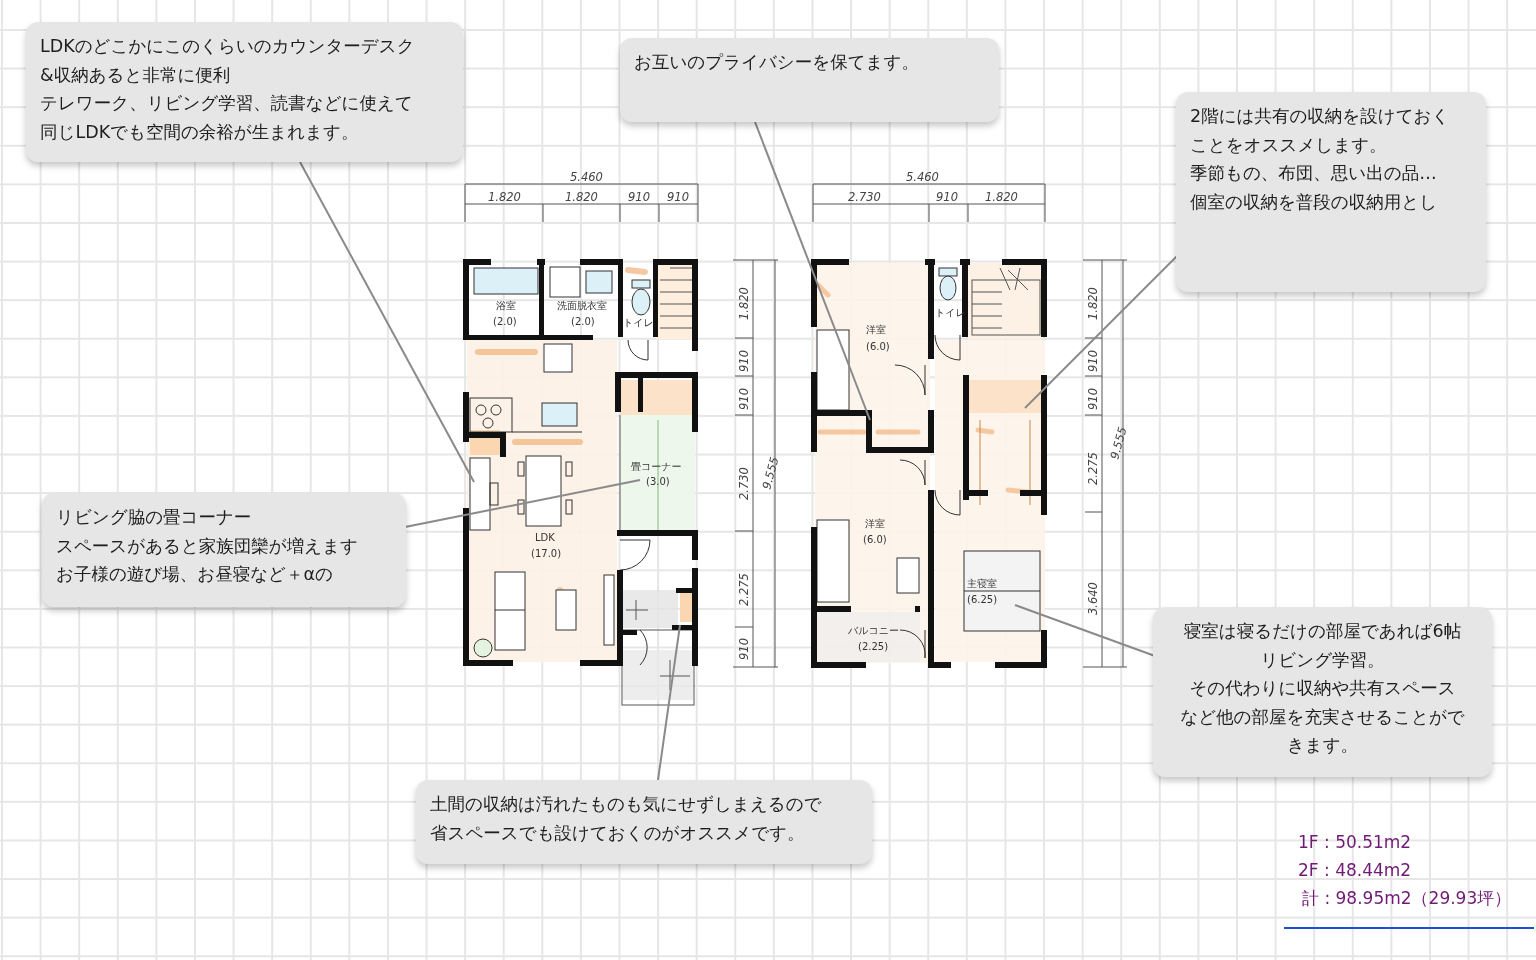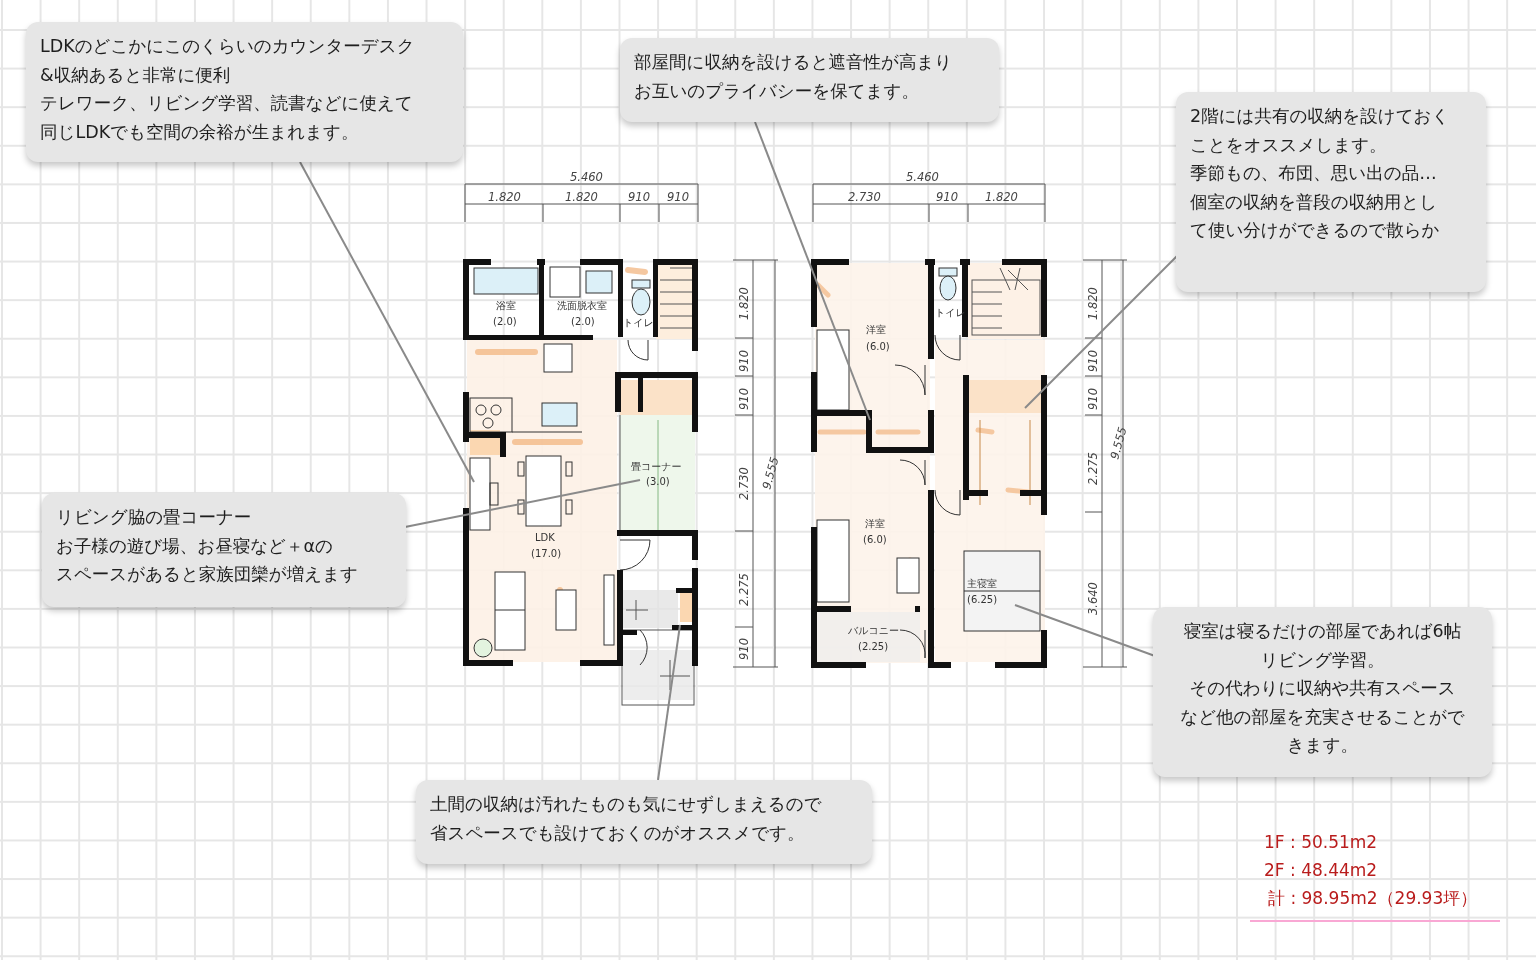--- a/index.html
+++ b/index.html
@@ -17,23 +17,23 @@
   .note{
     position:absolute;background:#e6e6e6;border-radius:12px;
     box-shadow:0 4px 6px rgba(0,0,0,0.22);
     font-size:17.5px;line-height:28.5px;color:#1e1e1e;
     padding:10px 14px 12px 14px;box-sizing:border-box;
     white-space:nowrap;z-index:5;
   }
   .note div{display:block;}
   svg.plan{position:absolute;left:0;top:0;z-index:2;}
   .leaders{position:absolute;left:0;top:0;z-index:3;pointer-events:none;}
-  .area-summary{position:absolute;left:1250px;top:828px;z-index:4;font-size:17px;line-height:28px;color:#b91c1c;}
+  .area-summary{position:absolute;left:1284px;top:828px;z-index:4;font-size:17px;line-height:28px;color:#701a75;}
   .area-summary div{padding-left:14px;}
-  .area-summary .total{padding-left:18px;border-bottom:2px solid #f9a8d4;padding-bottom:8px;width:232px;}
+  .area-summary .total{padding-left:18px;border-bottom:2px solid #1d4ed8;padding-bottom:15px;width:232px;}
   .lbl{font-family:"DejaVu Sans","Liberation Sans",sans-serif;font-size:10px;fill:#333;}
   .dim{font-family:"DejaVu Sans","Liberation Sans",sans-serif;font-size:11.5px;fill:#444;font-style:italic;}
 </style>
 </head>
 <body>
 
 <svg class="plan" width="1536" height="960" viewBox="0 0 1536 960">
 
   <g>
 
@@ -317,36 +317,34 @@
 </svg>
 
 <div class="note" style="left:26px;top:22px;width:437px;height:140px;">
   <div>LDKのどこかにこのくらいのカウンターデスク</div>
   <div>&amp;収納あると非常に便利</div>
   <div>テレワーク、リビング学習、読書などに使えて</div>
   <div>同じLDKでも空間の余裕が生まれます。</div>
 </div>
 
 <div class="note" style="left:620px;top:38px;width:379px;height:84px;">
-  <div>部屋間に収納を設けると遮音性が高まり</div>
   <div>お互いのプライバシーを保てます。</div>
 </div>
 
 <div class="note" style="left:1176px;top:92px;width:310px;height:200px;">
   <div>2階には共有の収納を設けておく</div>
   <div>ことをオススメします。</div>
   <div>季節もの、布団、思い出の品…</div>
   <div>個室の収納を普段の収納用とし</div>
-  <div>て使い分けができるので散らか</div>
 </div>
 
 <div class="note" style="left:42px;top:482px;width:364px;height:114px;margin-top:11px;">
   <div>リビング脇の畳コーナー</div>
+  <div>スペースがあると家族団欒が増えます</div>
   <div>お子様の遊び場、お昼寝など＋αの</div>
-  <div>スペースがあると家族団欒が増えます</div>
 </div>
 
 <div class="note" style="left:1153px;top:607px;width:339px;height:170px;text-align:center;">
   <div>寝室は寝るだけの部屋であれば6帖</div>
   <div>リビング学習。</div>
   <div>その代わりに収納や共有スペース</div>
   <div>など他の部屋を充実させることがで</div>
   <div>きます。</div>
 </div>
 

